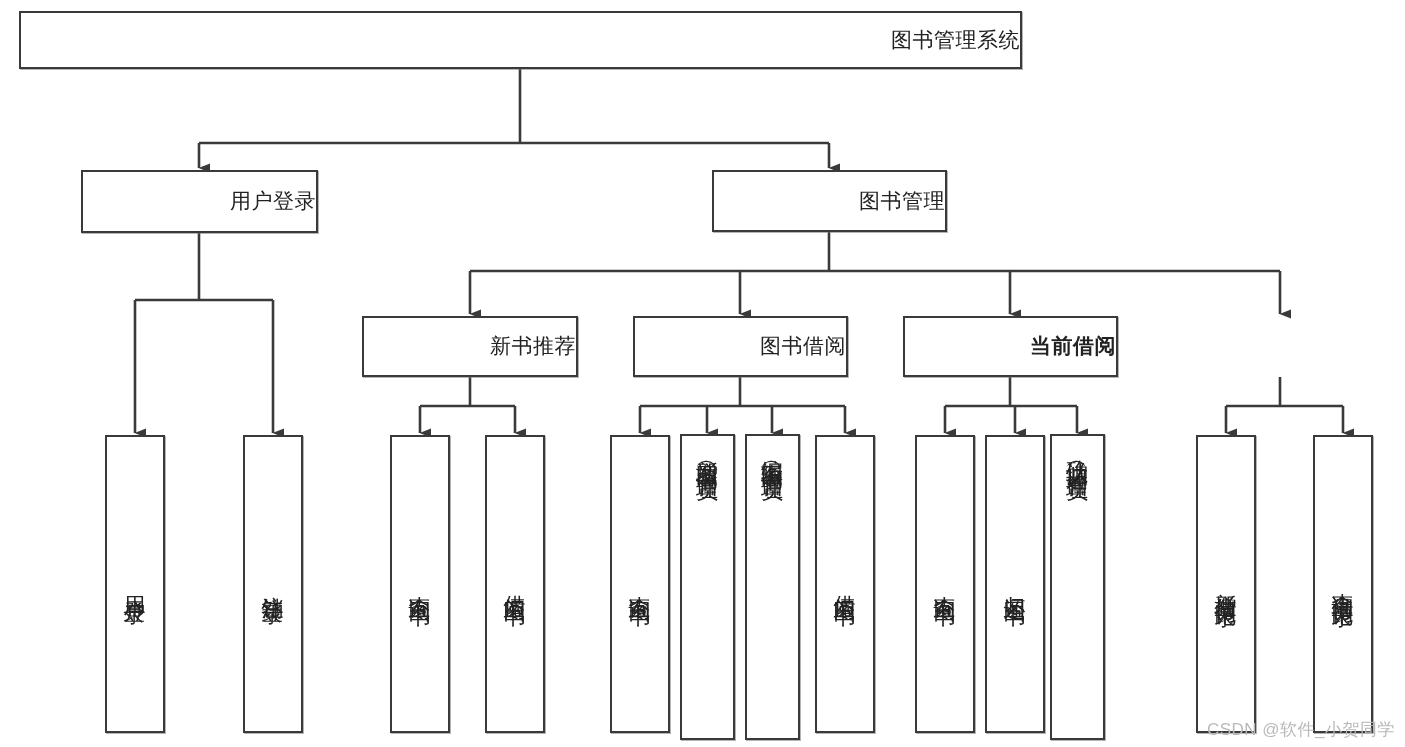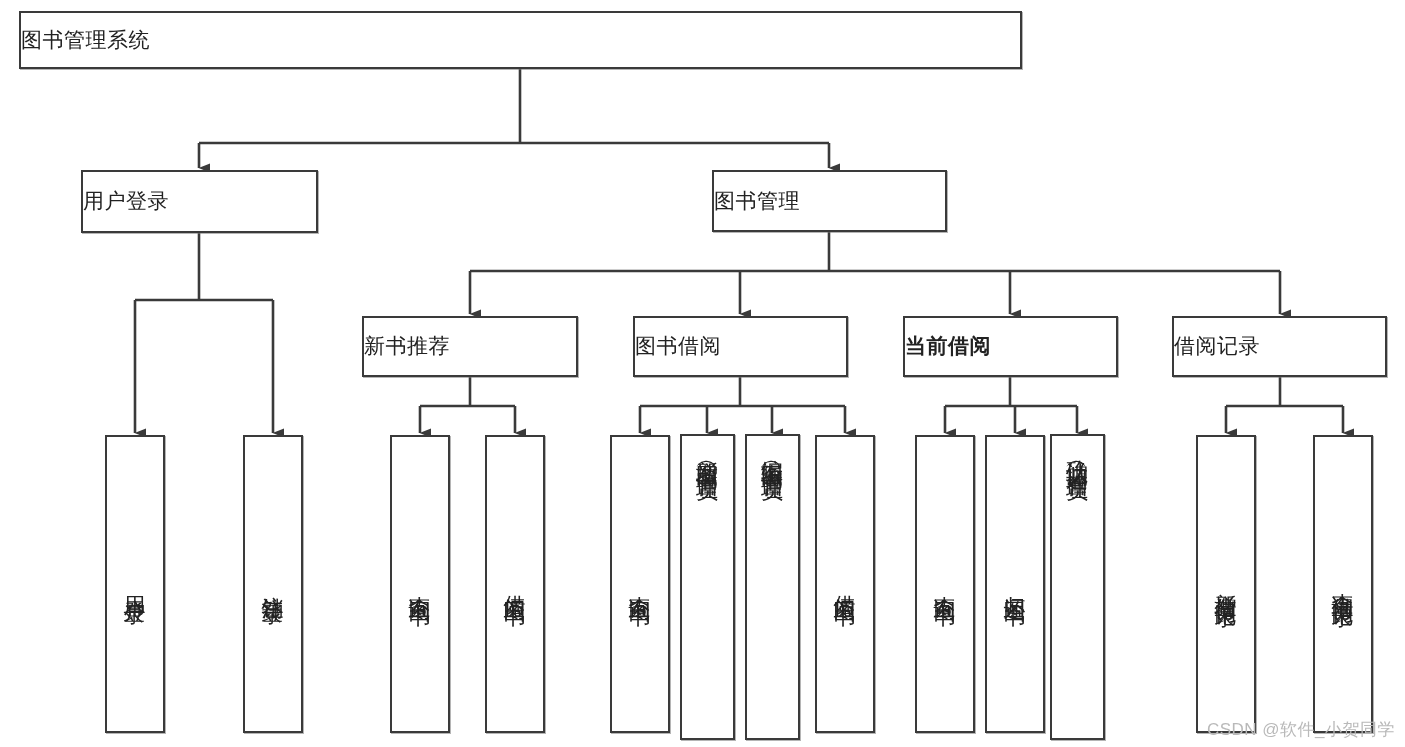--- a/index.html
+++ b/index.html
@@ -11,21 +11,21 @@
   #diagram-root{position:relative;width:1405px;height:747px;background:#fff;}
   svg#tree-svg{position:absolute;left:0;top:0;width:1405px;height:747px;}
 
   .node-box{
     position:absolute;
     box-sizing:border-box;
     background:#ffffff;
     border:2px solid #3a3a3a;
     display:flex;
     align-items:center;
-    justify-content:flex-start;
+    justify-content:flex-end;
     box-shadow:1px 1px 0 rgba(120,120,120,.55);
   }
   .node-label{
     font-size:21px;
     line-height:1.15;
     color:#222;
     white-space:nowrap;
     letter-spacing:.5px;
   }
   .node-box.leaf{
@@ -118,23 +118,20 @@
 
   <div class="node-box" style="left: 712px; top: 170px; width: 235px; height: 62px;">
     <span class="node-label">图书管理</span>
   </div>
   <div class="node-box" style="left: 633px; top: 316px; width: 215px; height: 61px;">
     <span class="node-label">图书借阅</span>
   </div>
   <div class="node-box" style="left: 903px; top: 316px; width: 215px; height: 61px; font-weight: bold;">
     <span class="node-label">当前借阅</span>
   </div>
-  <div class="node-box" style="left: 1172px; top: 316px; width: 215px; height: 61px;">
-    <span class="node-label">借阅记录</span>
-  </div>
 
   <div id="leaf-layer">
       <div class="node-box leaf centered" style="left: 105px; top: 435px; width: 60px; height: 298px;">
         <span class="node-label">用户登录</span>
       </div>
       <div class="node-box leaf centered" style="left: 243px; top: 435px; width: 60px; height: 298px;">
         <span class="node-label">注销登录</span>
       </div>
       <div class="node-box leaf centered" style="left: 390px; top: 435px; width: 60px; height: 298px;">
         <span class="node-label">查询图书</span>

